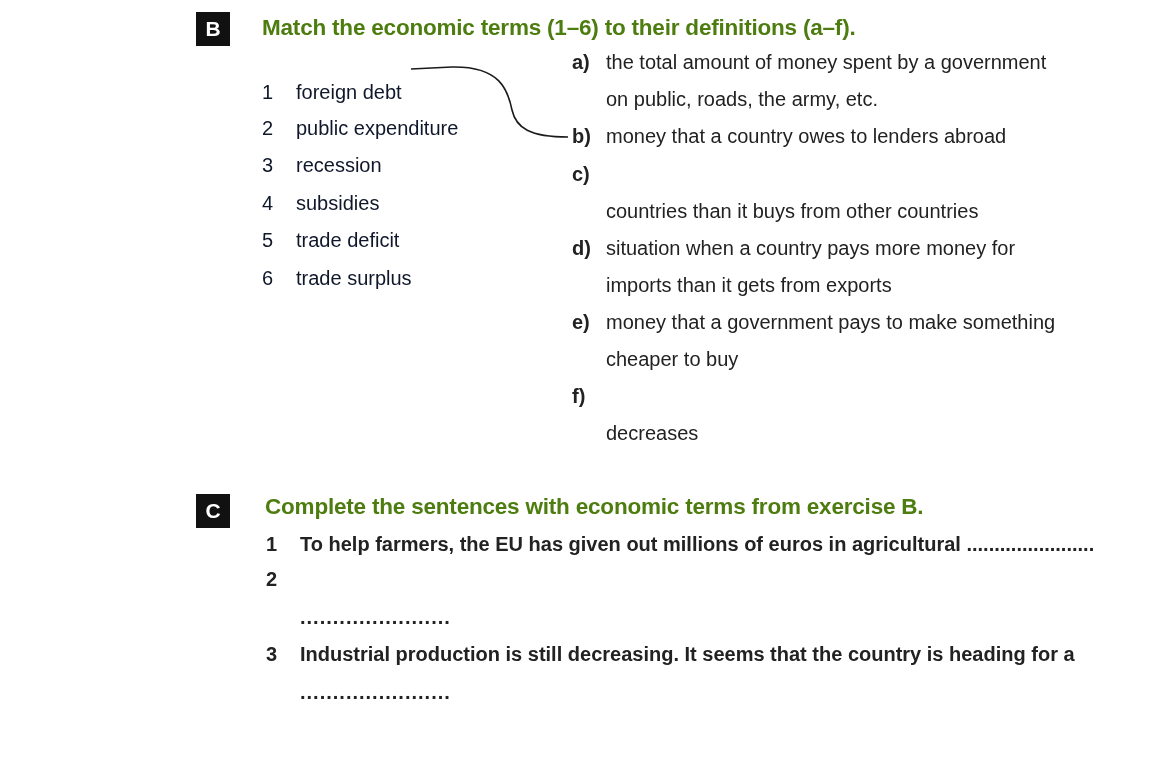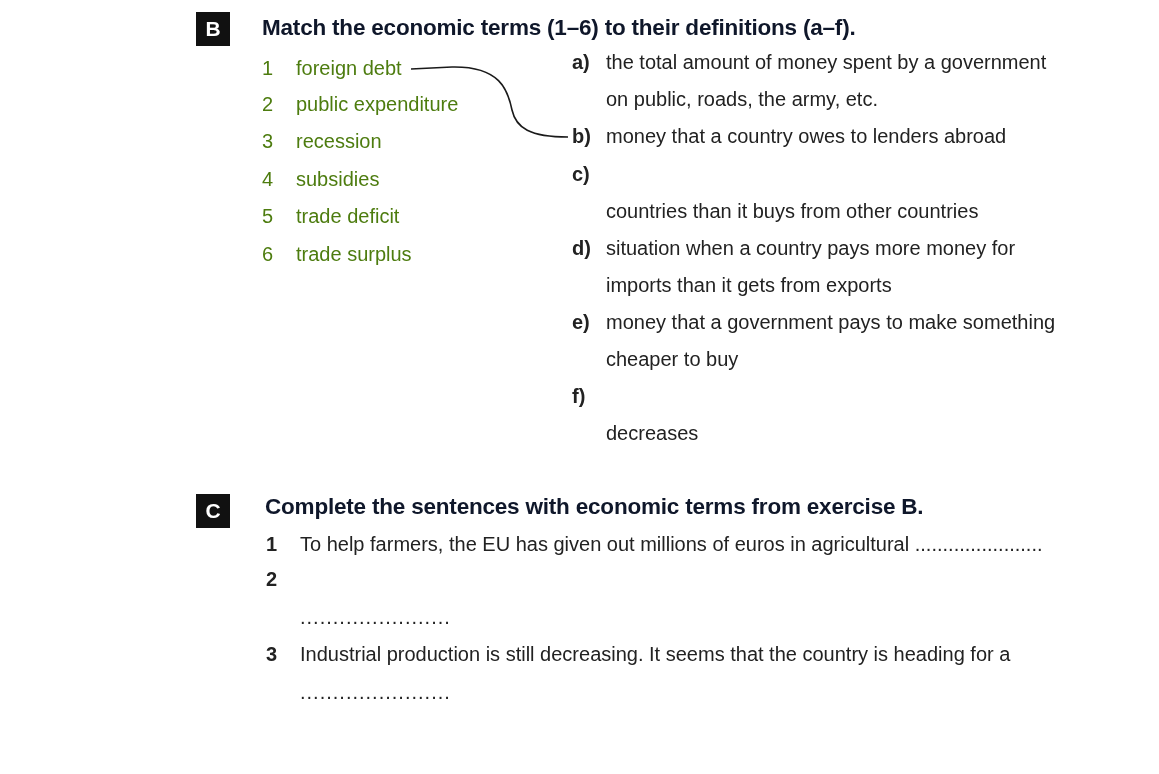--- a/index.html
+++ b/index.html
@@ -25,28 +25,29 @@
       font-size: 21px;
       display: flex;
       align-items: center;
       justify-content: center;
     }
     .heading {
       position: absolute;
       font-weight: bold;
       font-size: 22.5px;
       letter-spacing: -0.2px;
-      color: #0f172a;
+      color: #4d7c0f;
       white-space: nowrap;
     }
     .term {
       position: absolute;
       font-size: 20px;
       white-space: nowrap;
-      color: #4d7c0f;
+      color: #0f172a;
+      margin-top: 24px;
     }
     .term .num {
       display: inline-block;
       width: 34px;
     }
     .def {
       position: absolute;
       font-size: 20px;
       color: #222;
       white-space: nowrap;
@@ -73,20 +74,21 @@
       position: absolute;
       left: 0;
       top: 0;
       font-weight: bold;
     }
     .sentence .line {
       position: absolute;
       left: 34px;
       top: 0;
       white-space: nowrap;
+      font-weight: bold;
     }
     .dots {
       letter-spacing: 1px;
     }
     svg.connector {
       position: absolute;
       left: 0;
       top: 0;
       pointer-events: none;
     }

